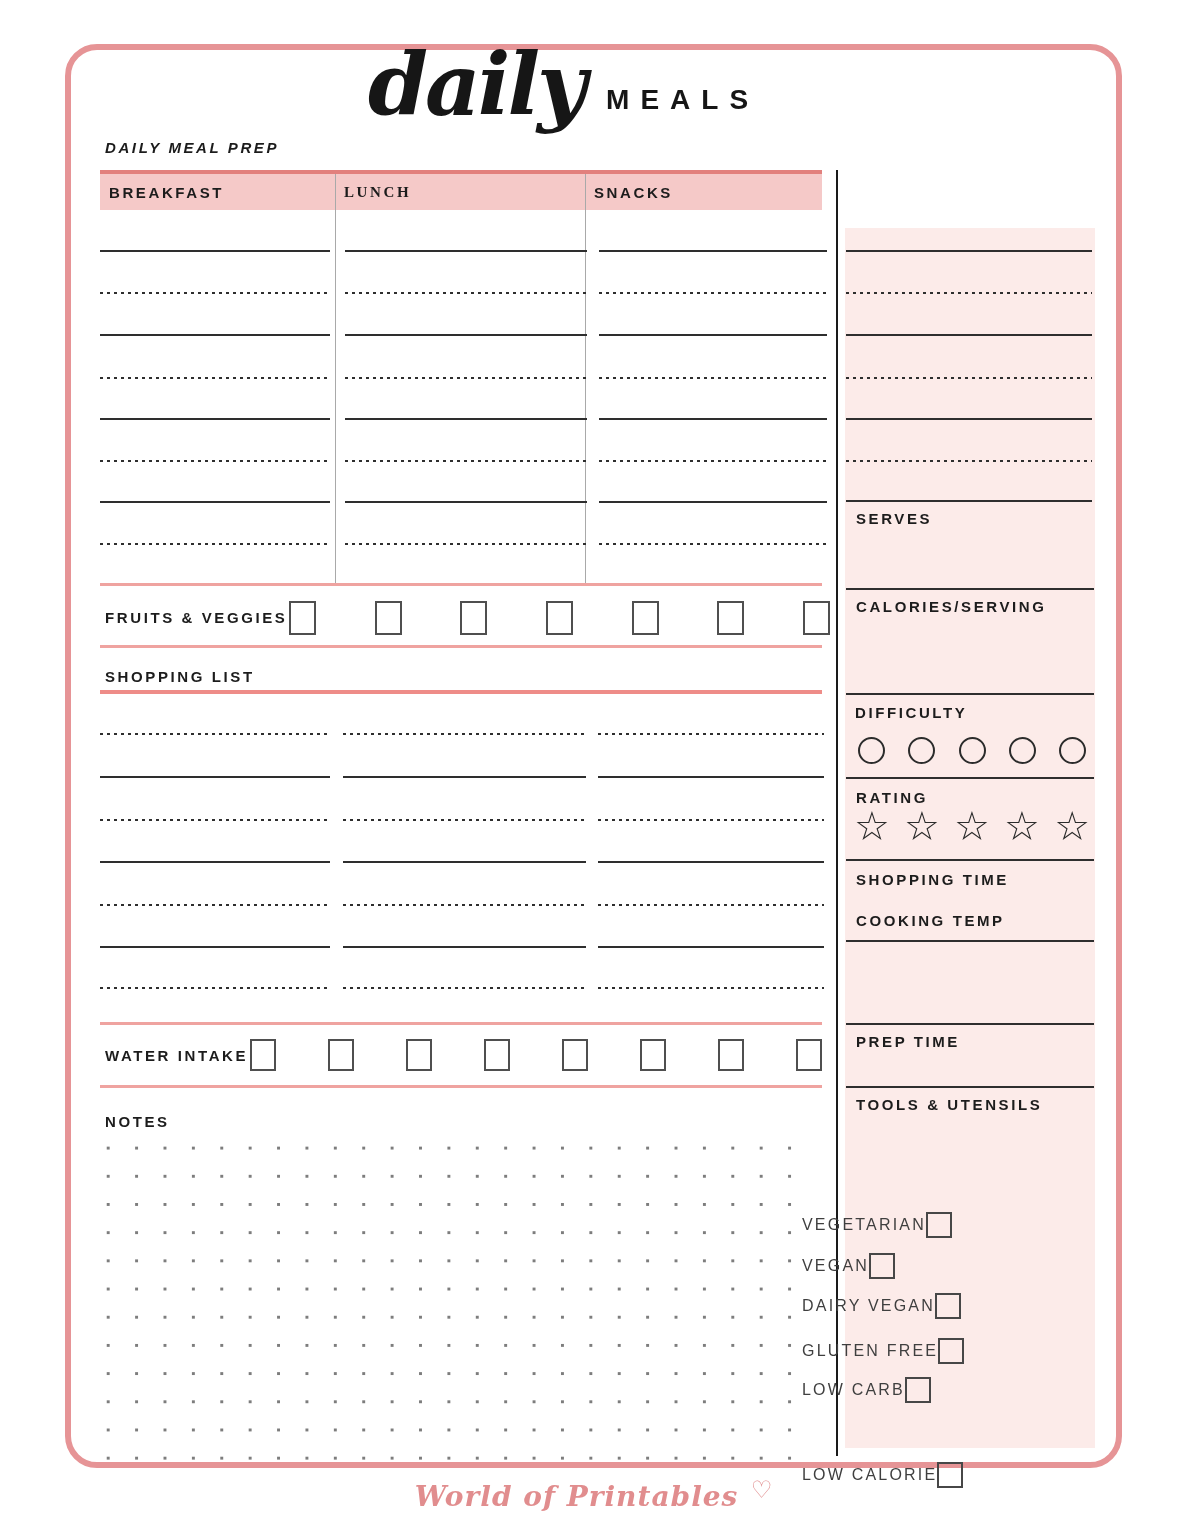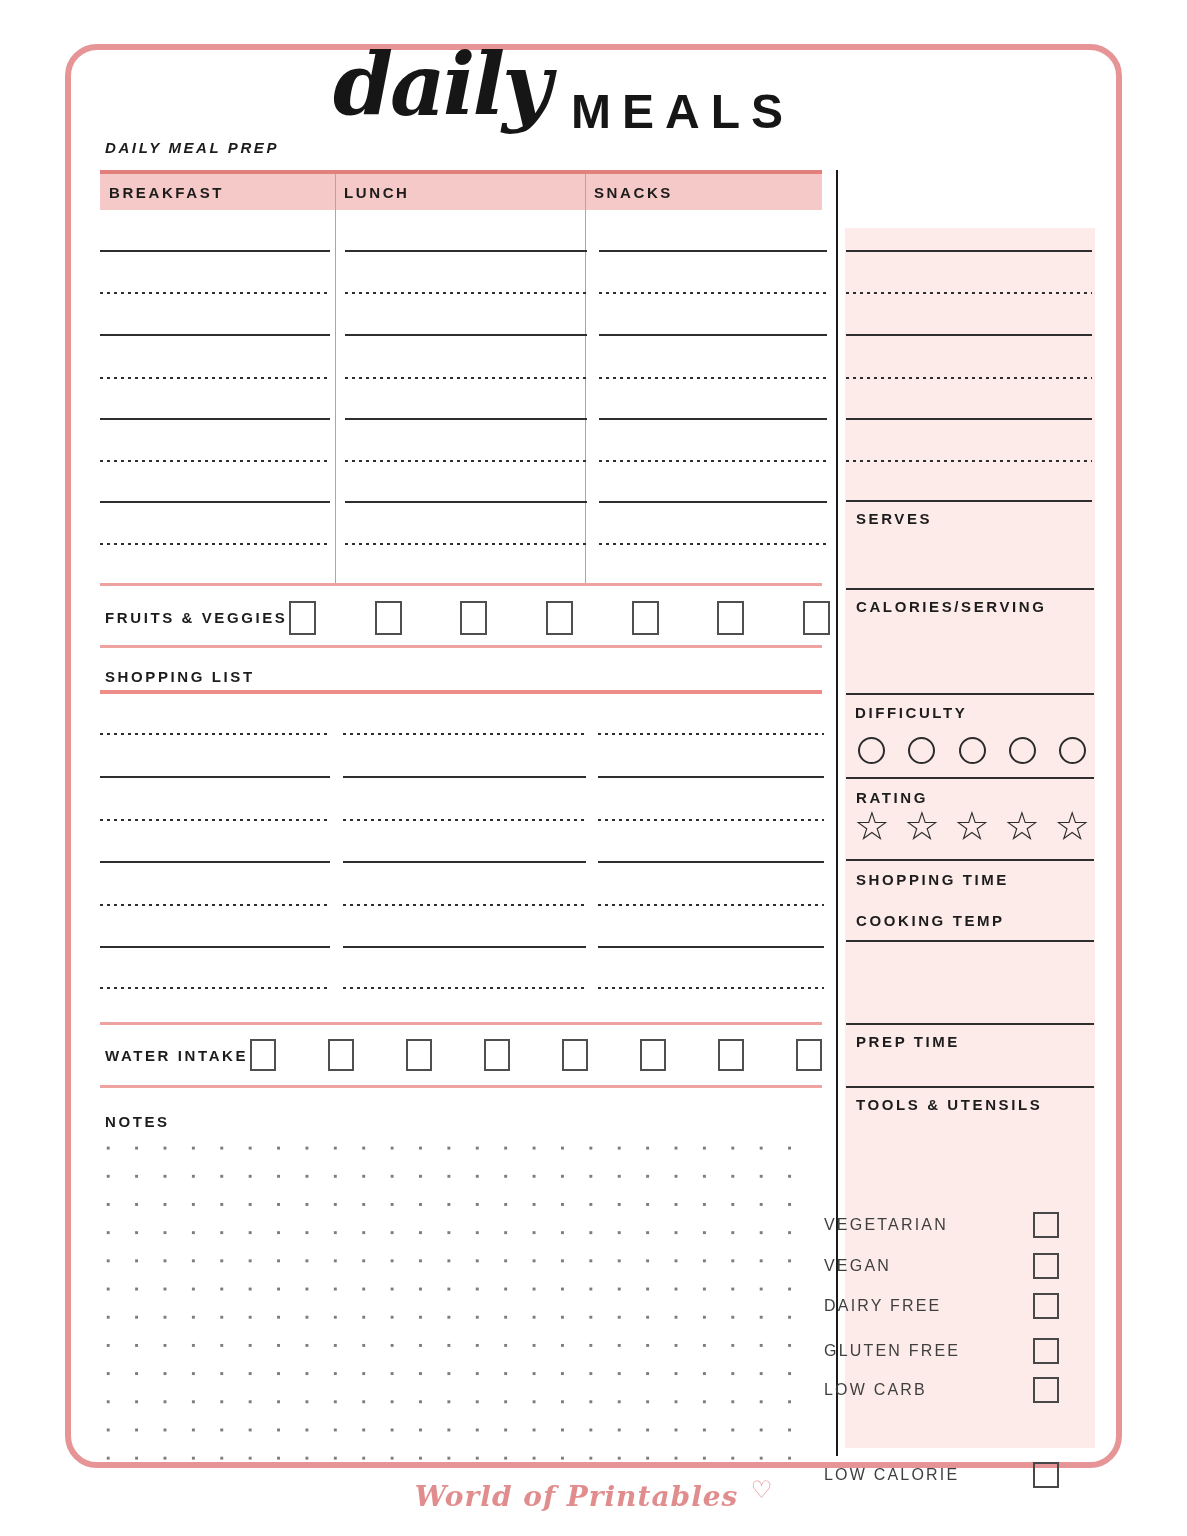--- a/index.html
+++ b/index.html
@@ -6,21 +6,21 @@
   .page{position:relative;width:1187px;height:1536px;background:#ffffff;overflow:hidden;
         font-family:"Liberation Sans", sans-serif;color:#1f1f1f;}
   .frame{position:absolute;left:65px;top:44px;width:1045px;height:1412px;
          border:6px solid #e69496;border-radius:32px;}
   
   .title-row{position:absolute;left:0;top:42px;width:1187px;height:110px;
              display:flex;justify-content:center;align-items:flex-start;gap:22px;
              transform:translateX(-30px);}
   .title-script{font-family:"DejaVu Serif", serif;font-style:italic;font-weight:bold;
                 font-size:86px;line-height:1.0;letter-spacing:-3px;color:#161616;}
-  .title-caps{font-size:48px;font-weight:700;letter-spacing:11px;margin-top:42px;color:#161616;}
+  .title-caps{font-size:28px;font-weight:700;letter-spacing:11px;margin-top:42px;color:#161616;}
   
   .lbl{position:absolute;font-size:15px;font-weight:700;letter-spacing:2.6px;color:#1c1c1c;white-space:nowrap;}
   .lbl-light{position:absolute;font-size:16px;font-weight:400;letter-spacing:2.2px;color:#3f3f3f;white-space:nowrap;}
   
   .bar{position:absolute;top:170px;height:40px;background:#f5c9c8;border-top:4px solid #e2807d;
        box-sizing:border-box;display:flex;align-items:center;}
   .bar .cell{height:100%;display:flex;align-items:center;box-sizing:border-box;padding-left:9px;}
   .bar .cell span{font-size:15px;font-weight:700;letter-spacing:2.6px;color:#1c1c1c;}
   
   .sline{position:absolute;height:2px;background:#2e2e2e;}
@@ -28,22 +28,22 @@
          background-image:repeating-linear-gradient(90deg,#2e2e2e 0 3px,transparent 3px 7px);}
   .pline{position:absolute;height:3px;background:#efa3a0;}
   .vdiv{position:absolute;width:1px;background:#a9a9a9;}
   .vsep{position:absolute;width:2px;background:#1a1a1a;}
   
   .panel{position:absolute;left:845px;top:228px;width:250px;height:1220px;background:#fcebe9;}
   .circle{width:27px;height:27px;border:2px solid #2b2b2b;border-radius:50%;box-sizing:border-box;background:transparent;}
   .circles-row{position:absolute;left:858px;top:737px;width:228px;display:flex;justify-content:space-between;}
   .stars-row{position:absolute;left:854px;top:806px;width:236px;display:flex;justify-content:space-between;}
   .star{font-family:"DejaVu Sans", sans-serif;font-size:40px;line-height:1;color:#2b2b2b;}
-  .diet-row{position:absolute;left:824px;width:235px;height:28px;display:flex;
-            justify-content:space-between;align-items:center;}
+  .diet-row{position:absolute;left:802px;width:235px;height:28px;display:flex;
+            align-items:center;}
   .diet-box{width:26px;height:26px;border:2px solid #474747;box-sizing:border-box;background:transparent;}
   
   .cbox{border:2px solid #4f4f4f;box-sizing:border-box;background:transparent;}
   .fruit-boxes{position:absolute;left:289px;top:601px;width:541px;display:flex;justify-content:space-between;}
   .fruit-boxes .cbox{width:27px;height:34px;}
   .water-boxes{position:absolute;left:250px;top:1039px;width:572px;display:flex;justify-content:space-between;}
   .water-boxes .cbox{width:26px;height:32px;}
   
   .dotgrid{position:absolute;left:94px;top:1134px;width:700px;height:330px;
            background-image:radial-gradient(circle, #7d7d7d 1.4px, transparent 1.9px);
@@ -64,21 +64,21 @@
     <span class="title-script">daily</span>
     <span class="title-caps">MEALS</span>
   </div>
 
   <div class="lbl" style="left:105px;top:139px;font-style:italic;">DAILY MEAL PREP</div>
 
   <div class="bar" style="left:100px;width:722px;">
     <div class="cell" style="width:235px;padding-left:9px;">
       <span>BREAKFAST</span>
     </div>
-    <div class="cell" style="width:250px;">
+    <div class="cell" style="width:250px;font-family:Liberation Serif, serif;">
       <span>LUNCH</span>
     </div>
     <div class="cell" style="width:237px;">
       <span>SNACKS</span>
     </div>
   </div>
 
 
   <div class="vdiv" style="left:335px;top:174px;height:411px;"></div>
   <div class="vdiv" style="left:585px;top:174px;height:411px;"></div>
@@ -161,21 +161,21 @@
 
   <div class="diet-row" style="top:1211px;">
     <span class="lbl-light" style="position:static;">VEGETARIAN</span>
     <span class="diet-box"></span>
   </div>
   <div class="diet-row" style="top:1252px;">
     <span class="lbl-light" style="position:static;">VEGAN</span>
     <span class="diet-box"></span>
   </div>
   <div class="diet-row" style="top:1292px;">
-    <span class="lbl-light" style="position:static;">DAIRY FREE</span>
+    <span class="lbl-light" style="position:static;">DAIRY VEGAN</span>
     <span class="diet-box"></span>
   </div>
   <div class="diet-row" style="top:1337px;">
     <span class="lbl-light" style="position:static;">GLUTEN FREE</span>
     <span class="diet-box"></span>
   </div>
   <div class="diet-row" style="top:1376px;">
     <span class="lbl-light" style="position:static;">LOW CARB</span>
     <span class="diet-box"></span>
   </div>

